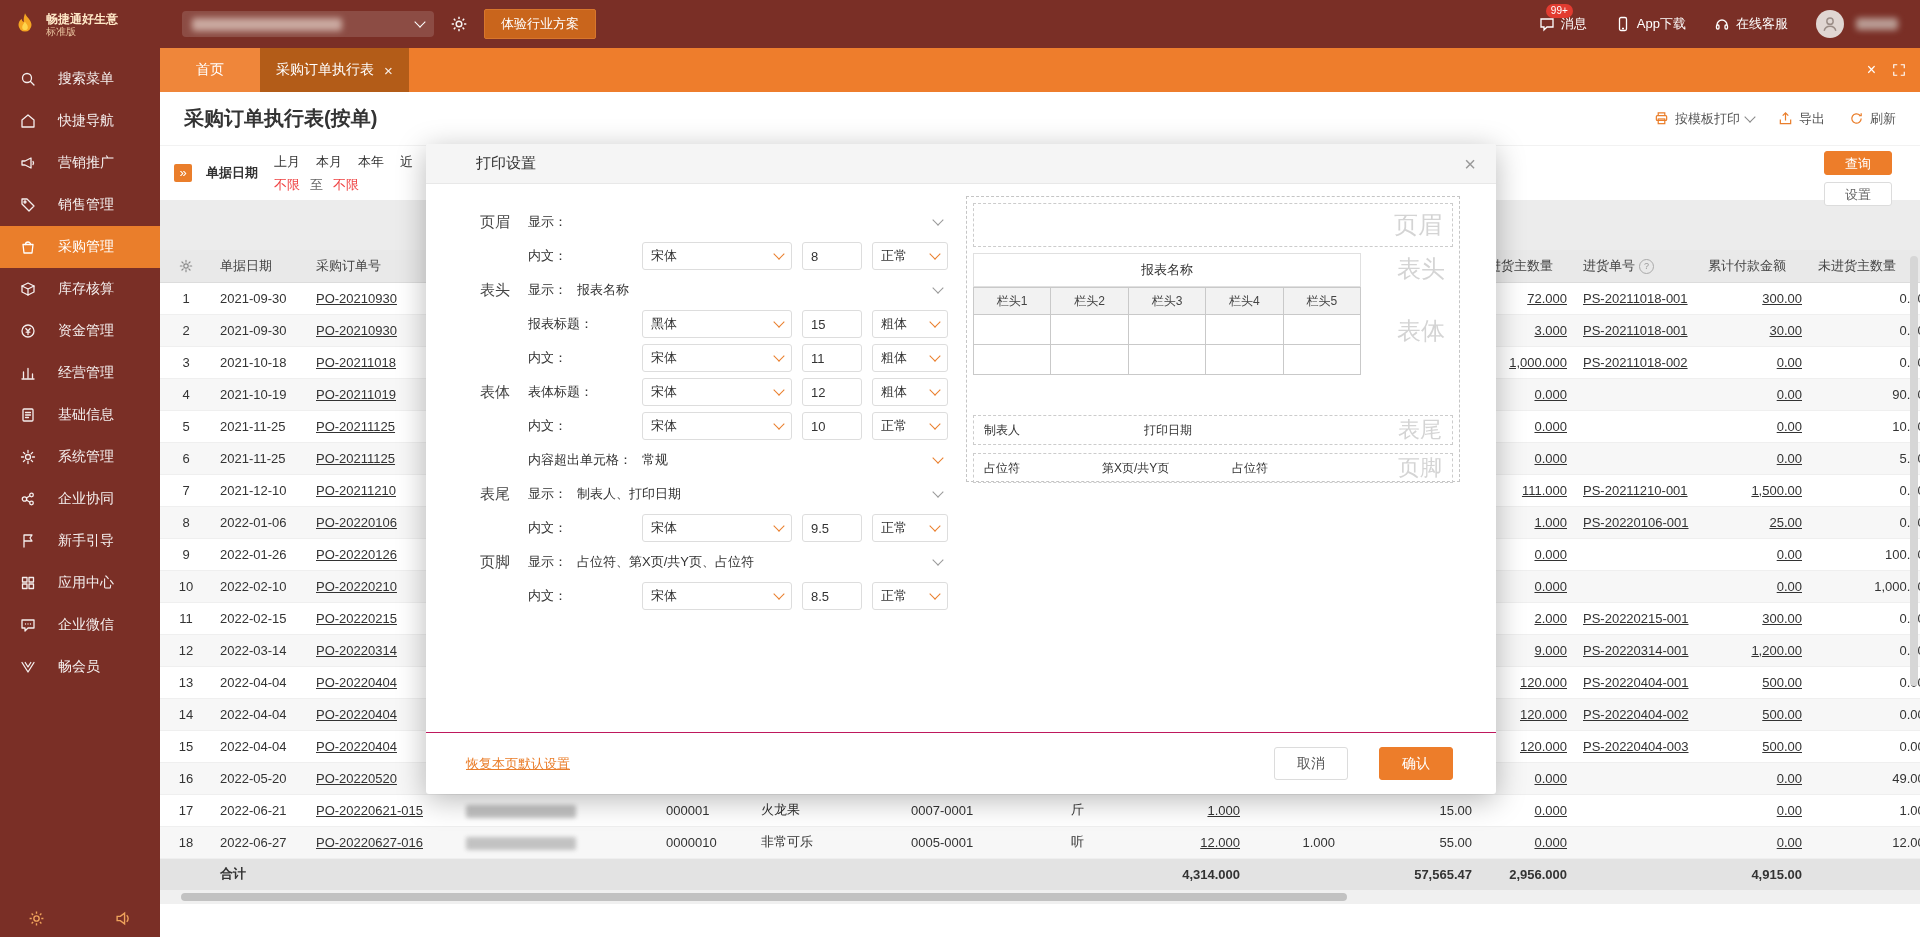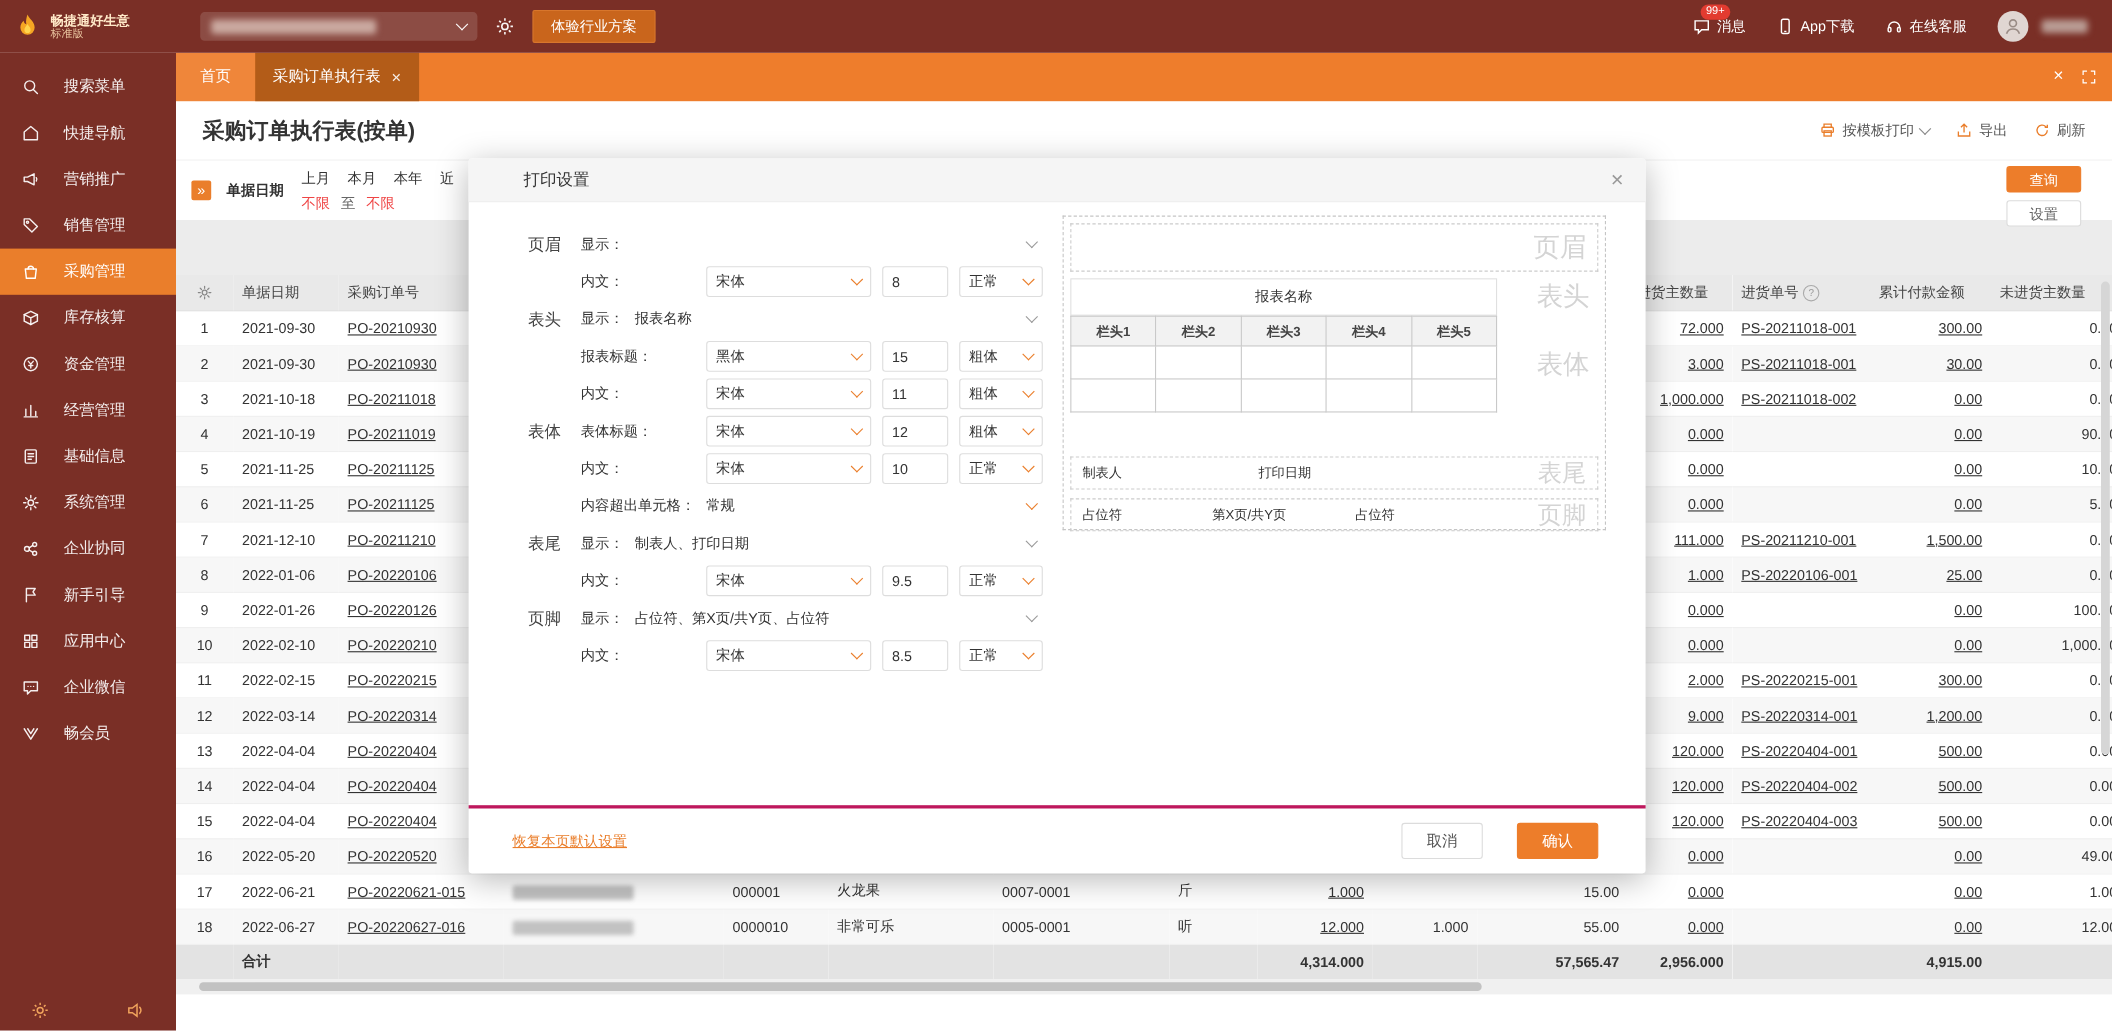--- a/index.html
+++ b/index.html
@@ -30,21 +30,21 @@
   .side-nav{padding-top:10px}
   .side-item{height:42px;display:flex;align-items:center;gap:22px;padding-left:20px;font-size:14px;cursor:pointer}
   .side-item.active{background:#ea7e2b;color:#fff}
   .side-item .s-ic svg{width:16px;height:16px}
   .sidebar-bottom{position:absolute;bottom:10px;left:0;right:0;display:flex;justify-content:space-between;padding:0 28px;color:#f0a35c}
   .sidebar-bottom svg{width:17px;height:17px;cursor:pointer}
 
   
   .main{position:absolute;left:160px;top:48px;right:0;bottom:0;background:#fff}
   .tabbar{height:44px;background:#ee7d2c;display:flex;align-items:stretch;position:relative}
-  .tab{display:flex;align-items:center;gap:10px;padding:0 22px;color:#fff;font-size:14px;cursor:pointer;background:rgba(255,255,255,.07)}
+  .tab{display:flex;align-items:center;gap:10px;padding:0 36px;color:#fff;font-size:14px;cursor:pointer;background:rgba(255,255,255,.07)}
   .tab.active{background:#b35c18;padding:0 16px}
   .tab-close{font-size:15px;opacity:.9;cursor:pointer}
   .tabbar-right{position:absolute;right:14px;top:0;bottom:0;display:flex;align-items:center;gap:16px;color:#fff}
   .tabbar-right .x{font-size:16px;cursor:pointer}
   .tabbar-right svg{width:14px;height:14px;cursor:pointer}
 
   .title-row{height:53px;display:flex;align-items:center;padding:0 24px;background:#fff}
   .page-title{font-size:20px;color:#333;margin:0;font-weight:600}
   .title-actions{margin-left:auto;display:flex;gap:24px;color:#555;font-size:13px;align-items:center}
   .act{display:flex;align-items:center;gap:6px;cursor:pointer}
@@ -107,34 +107,34 @@
   .cb{display:flex;align-items:center;gap:8px;font-size:13px;color:#333;cursor:pointer}
   .cb .box{width:14px;height:14px;border:1px solid #ccc;border-radius:2px;background:#fff;flex:none}
 
   
   .preview{position:absolute;left:540px;top:12px;width:494px;height:286px;border:1px dashed #c5c5c5;padding:6px;box-sizing:border-box}
   .pv-big{font-size:24px;color:#d4d4d4}
   .pv-hd{border:1px dashed #ccc;height:42px;display:flex;align-items:center;justify-content:flex-end;padding-right:10px;margin-bottom:6px}
   .pv-report{width:388px}
   .pv-title{height:32px;border:1px solid #e0e0e0;display:flex;align-items:center;justify-content:center;font-size:13px;color:#333}
   .pv-table{width:100%;border-collapse:collapse;table-layout:fixed}
-  .pv-table th{height:24px;background:#f2f2f2;border:1px solid #c9c9c9;font-size:12px;color:#444;font-weight:bold}
+  .pv-table th{height:24px;background:#f2f2f2;border:1px solid #c9c9c9;font-size:12px;color:#444;font-weight:normal}
   .pv-table td{height:27px;border:1px solid #c9c9c9;background:#fff}
   .thead-lbl{position:absolute;top:56px;right:14px}
   .tbody-lbl{position:absolute;top:118px;right:14px}
   .pv-foot,.pv-page{position:relative;border:1px dashed #ccc;height:30px;display:flex;align-items:center;padding:0 10px;box-sizing:border-box}
   .pv-foot{margin-top:40px}
   .pv-page{margin-top:8px}
   .pv-foot .pv-big,.pv-page .pv-big{font-size:22px;margin-left:auto}
   .sm{font-size:12px;color:#333}
   .pos-printdate{position:absolute;left:170px}
   .pos-pageinfo{position:absolute;left:128px}
   .pos-ph2{position:absolute;left:258px}
 
-  .dlg-foot{position:absolute;left:0;right:0;bottom:0;height:62px;display:flex;align-items:center;padding:0 43px 0 40px;border-top:3px solid #be185d;box-sizing:border-box}
+  .dlg-foot{position:absolute;left:0;right:0;bottom:0;height:62px;display:flex;align-items:center;padding:0 43px 0 40px;border-top:1px solid #be185d;box-sizing:border-box}
   .reset-link{color:#ea7e2b;text-decoration:underline;font-size:13px;cursor:pointer}
   .dlg-btns{margin-left:auto;display:flex;gap:31px}
   .dlg-btn{width:74px;height:33px;border-radius:3px;font-size:14px;cursor:pointer;font-family:inherit}
   .dlg-btn.cancel{background:#fff;border:1px solid #dcdcdc;color:#555}
   .dlg-btn.confirm{background:#ed7d2a;border:1px solid #ed7d2a;color:#fff}
 </style>
 </head>
 <body>
 
 <div class="app">

